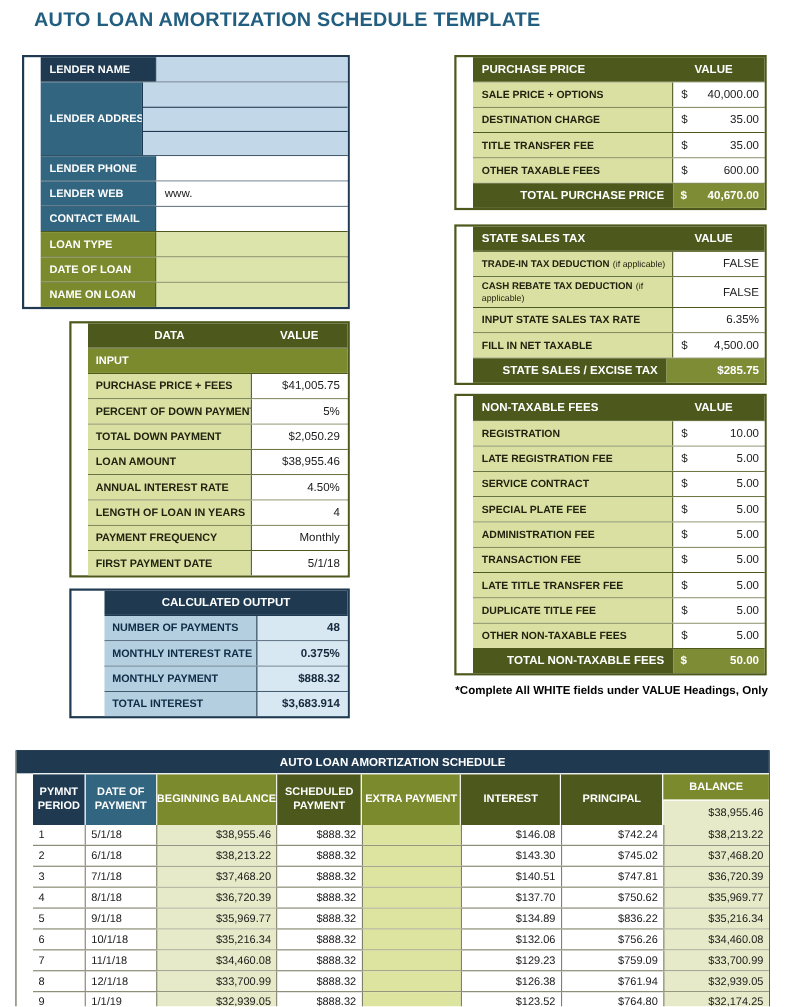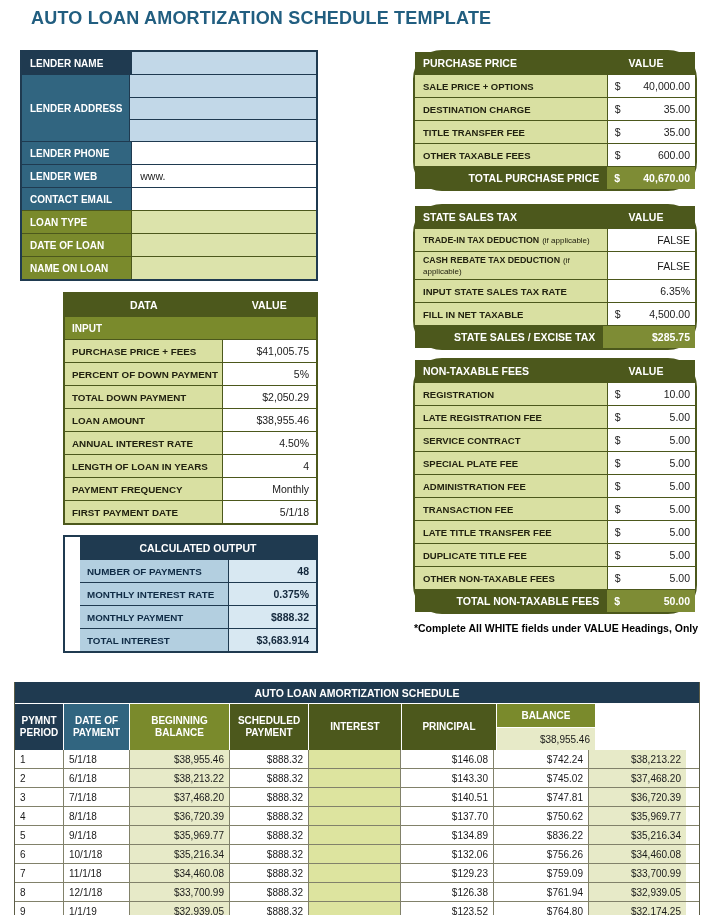--- a/index.html
+++ b/index.html
@@ -1,19 +1,19 @@
 <!DOCTYPE html>
 <html><head>
 <meta charset="utf-8">
 <style>
   html,body{margin:0;padding:0;background:#fff;}
   #page{position:relative;width:714px;height:915px;overflow:hidden;background:#fff;
         font-family:"Liberation Sans",sans-serif;color:#1a1a1a;}
   .abs{position:absolute;box-sizing:border-box;}
-  .r{display:flex;}
+  .r{display:flex;margin-left:15px;}
   .c{box-sizing:border-box;overflow:hidden;white-space:nowrap;display:flex;align-items:center;}
   
   #title{left:31px;top:8px;font-size:18px;font-weight:700;color:#215e80;letter-spacing:.2px;}
   
   .tbl{position:absolute;box-sizing:border-box;}
   .frame-olive{border:2px solid #4c581c;}
   .frame-navy{border:2px solid #1f3a50;padding-left:15px;}
   
   #lender .c{height:100%;}
   #lender .lbl{width:110px;padding-left:8px;font-size:10px;font-weight:700;color:#fff;}
@@ -23,21 +23,21 @@
   .bg-olive-mid{background:#7a8a2c;}
   .bg-olive-dark{background:#4c581c;}
   .bg-lblue{background:#c2d8e8;}
   .bg-white{background:#fff;}
   .bg-lgreen{background:#dce3ab;}
   .bt-navy{border-top:1px solid #1f3a50;}
   .bl-navy{border-left:1px solid #1f3a50;}
   .bt-olive{border-top:1px solid #4c581c;}
   .bl-olive{border-left:1px solid #4c581c;}
   
-  .t-right{width:284px;border-radius:29px;}
+  .t-right{width:284px;}
   .t-right .hd{height:22px;background:#4c581c;color:#fff;font-weight:700;font-size:10.5px;}
   .t-right .hd .hl{width:182px;padding-left:8px;}
   .t-right .hd .hv{width:98px;justify-content:center;}
   .t-right .lbl{width:216px;padding-left:8px;font-size:9.5px;font-weight:700;color:#222210;background:#d9e0a2;}
   .t-right .val{width:98px;background:#fff;font-size:10.5px;justify-content:space-between;padding:0 5px 0 7px;}
   .t-right .row22{height:22px;}
   .t-right .tot{height:22px;color:#fff;font-weight:700;}
   .t-right .tot .lbl{background:#4c581c;color:#fff;justify-content:flex-end;padding-right:8px;font-size:10.5px;text-align:center;}
   .t-right .tot .val{background:#7e8c35;color:#fff;font-weight:700;}
   .sfx{font-weight:400;font-size:8px;margin-left:3px;}
@@ -58,21 +58,21 @@
   
   #note{left:408px;top:622px;width:296px;text-align:center;font-size:10.5px;font-weight:700;color:#000;}
   
   #schedule{left:14px;top:682px;width:686px;border:1px solid #5d5d46;border-top:none;}
   #sched-title{height:20px;background:#1f3a50;color:#fff;font-weight:700;font-size:10.5px;
                display:flex;align-items:center;justify-content:center;border-top:1px solid #1f3a50;}
   .shead{height:46px;border-top:1px solid #fff;}
   .shead .c{color:#fff;font-weight:700;font-size:10px;justify-content:center;text-align:center;
             white-space:normal;line-height:1.25;}
   .shead .c + .c{border-left:1px solid #fff;}
-  .w1{width:48px;} .w2{width:66px;} .w3{width:100px;} .w4{width:79px;}
+  .w1{width:48px;} .w2{width:66px;} .w3{width:112px;} .w4{width:79px;}
   .w5{width:92px;} .w6{width:93px;} .w7{width:95px;} .w8{width:98px;}
   .balcol{display:flex;flex-direction:column;border-left:1px solid #fff;}
   .balcol .btop{height:23px;background:#7a8a2c;color:#fff;font-weight:700;font-size:10px;
                 display:flex;align-items:center;justify-content:center;}
   .balcol .bbot{height:23px;background:#e7eac8;color:#1a1a1a;font-size:10px;
                 display:flex;align-items:center;justify-content:flex-end;padding-right:5px;
                 box-sizing:border-box;border-top:1px solid #fff;}
   .srow{height:18px;background:#fff;}
   .srow + .srow{border-top:1px solid #81816a;}
   .srow .c{font-size:10px;height:100%;}
@@ -356,20 +356,21 @@
     </div>
   </div>
 
   <div id="schedule" class="tbl">
     <div id="sched-title">AUTO LOAN AMORTIZATION SCHEDULE</div>
     <div class="r shead">
       <div class="c w1 bg-navy">PYMNT PERIOD</div>
       <div class="c w2 bg-blue">DATE OF PAYMENT</div>
       <div class="c w3 bg-olive-mid">BEGINNING BALANCE</div>
       <div class="c w4 bg-olive-dark">SCHEDULED PAYMENT</div>
+      <div class="c w5 bg-olive-mid">EXTRA PAYMENT</div>
       <div class="c w6 bg-olive-dark">INTEREST</div>
       <div class="c w7 bg-olive-dark">PRINCIPAL</div>
       <div class="balcol w8">
         <div class="btop">BALANCE</div>
         <div class="bbot">$38,955.46</div>
       </div>
     </div>
 
     <div class="r srow">
       <div class="c w1 cell-l">1</div>

